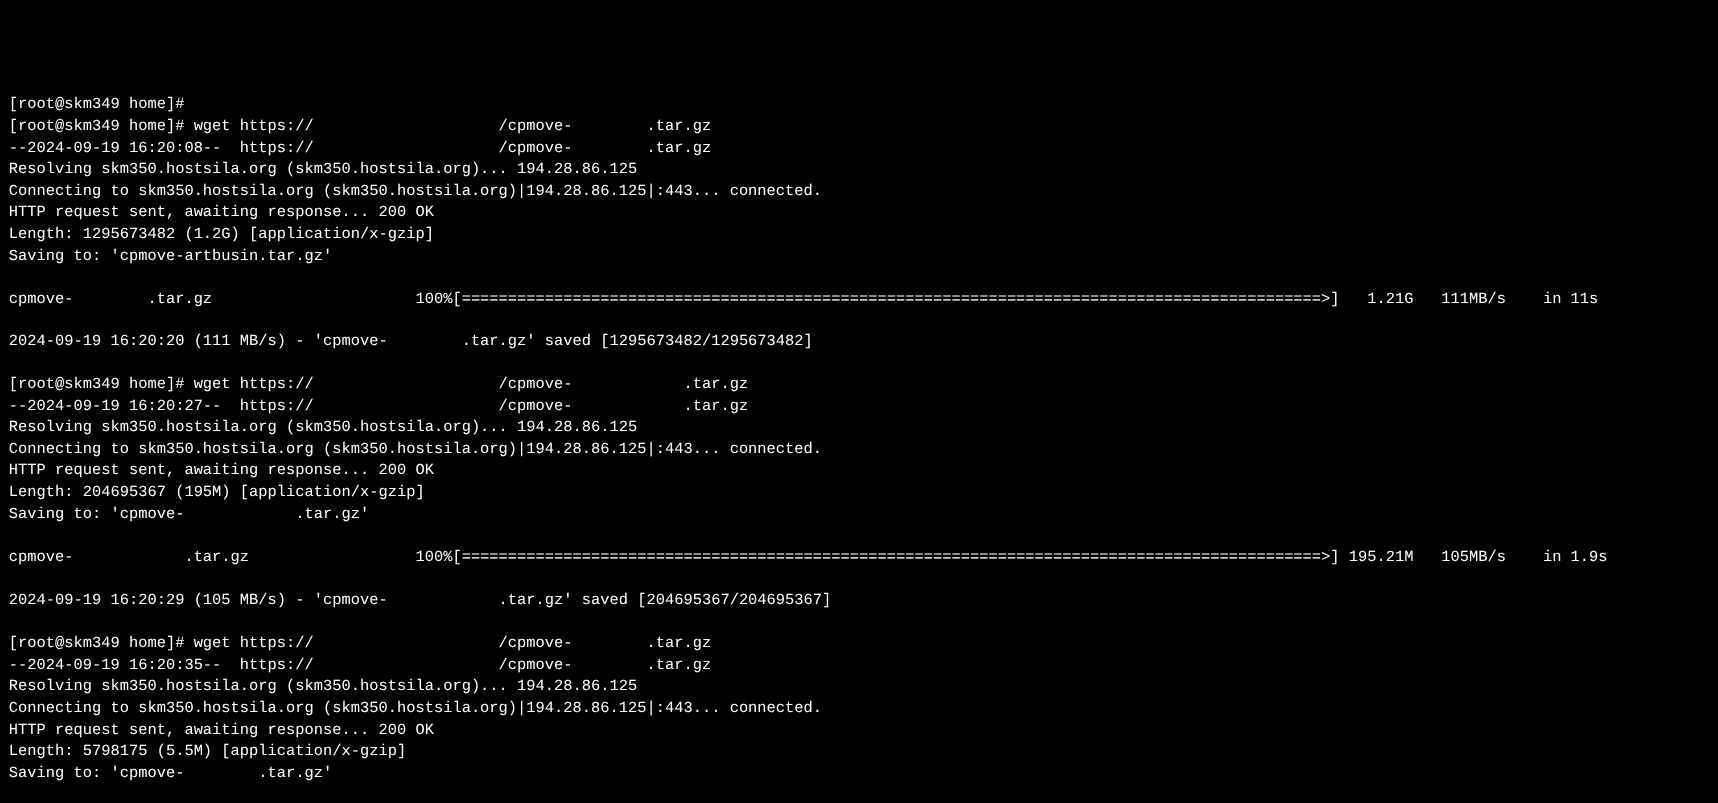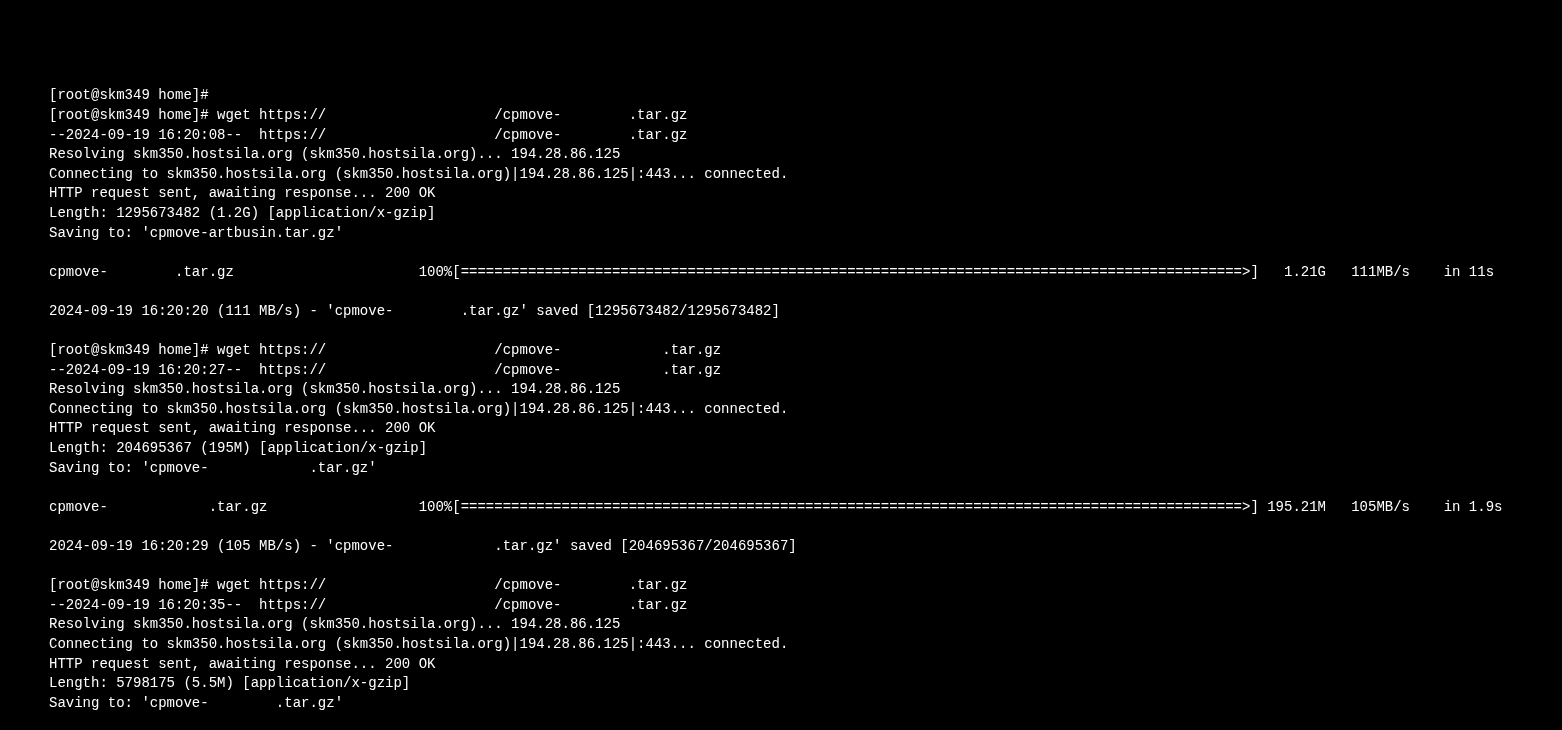--- a/index.html
+++ b/index.html
@@ -12,21 +12,20 @@
       color: #ffffff;
       font-family: 'Courier New', Consolas, monospace;
       font-size: 14px;
       line-height: 1.4;
       padding: 8px;
       white-space: pre;
       overflow-x: auto;
     }
     .terminal-line {
       white-space: pre;
-      margin-left: 41px;
     }
   </style>
 </head>
 <body>
 
 
 
 <div id="terminal-container"><div class="terminal-line">[root@skm349 home]#</div><div class="terminal-line">[root@skm349 home]# wget https://                    /cpmove-        .tar.gz</div><div class="terminal-line">--2024-09-19 16:20:08--  https://                    /cpmove-        .tar.gz</div><div class="terminal-line">Resolving skm350.hostsila.org (skm350.hostsila.org)... 194.28.86.125</div><div class="terminal-line">Connecting to skm350.hostsila.org (skm350.hostsila.org)|194.28.86.125|:443... connected.</div><div class="terminal-line">HTTP request sent, awaiting response... 200 OK</div><div class="terminal-line">Length: 1295673482 (1.2G) [application/x-gzip]</div><div class="terminal-line">Saving to: 'cpmove-artbusin.tar.gz'</div><div class="terminal-line">&nbsp;</div><div class="terminal-line">cpmove-        .tar.gz                      100%[=============================================================================================&gt;]   1.21G   111MB/s    in 11s</div><div class="terminal-line">&nbsp;</div><div class="terminal-line">2024-09-19 16:20:20 (111 MB/s) - 'cpmove-        .tar.gz' saved [1295673482/1295673482]</div><div class="terminal-line">&nbsp;</div><div class="terminal-line">[root@skm349 home]# wget https://                    /cpmove-            .tar.gz</div><div class="terminal-line">--2024-09-19 16:20:27--  https://                    /cpmove-            .tar.gz</div><div class="terminal-line">Resolving skm350.hostsila.org (skm350.hostsila.org)... 194.28.86.125</div><div class="terminal-line">Connecting to skm350.hostsila.org (skm350.hostsila.org)|194.28.86.125|:443... connected.</div><div class="terminal-line">HTTP request sent, awaiting response... 200 OK</div><div class="terminal-line">Length: 204695367 (195M) [application/x-gzip]</div><div class="terminal-line">Saving to: 'cpmove-            .tar.gz'</div><div class="terminal-line">&nbsp;</div><div class="terminal-line">cpmove-            .tar.gz                  100%[=============================================================================================&gt;] 195.21M   105MB/s    in 1.9s</div><div class="terminal-line">&nbsp;</div><div class="terminal-line">2024-09-19 16:20:29 (105 MB/s) - 'cpmove-            .tar.gz' saved [204695367/204695367]</div><div class="terminal-line">&nbsp;</div><div class="terminal-line">[root@skm349 home]# wget https://                    /cpmove-        .tar.gz</div><div class="terminal-line">--2024-09-19 16:20:35--  https://                    /cpmove-        .tar.gz</div><div class="terminal-line">Resolving skm350.hostsila.org (skm350.hostsila.org)... 194.28.86.125</div><div class="terminal-line">Connecting to skm350.hostsila.org (skm350.hostsila.org)|194.28.86.125|:443... connected.</div><div class="terminal-line">HTTP request sent, awaiting response... 200 OK</div><div class="terminal-line">Length: 5798175 (5.5M) [application/x-gzip]</div><div class="terminal-line">Saving to: 'cpmove-        .tar.gz'</div><div class="terminal-line">&nbsp;</div></div>
 
 

